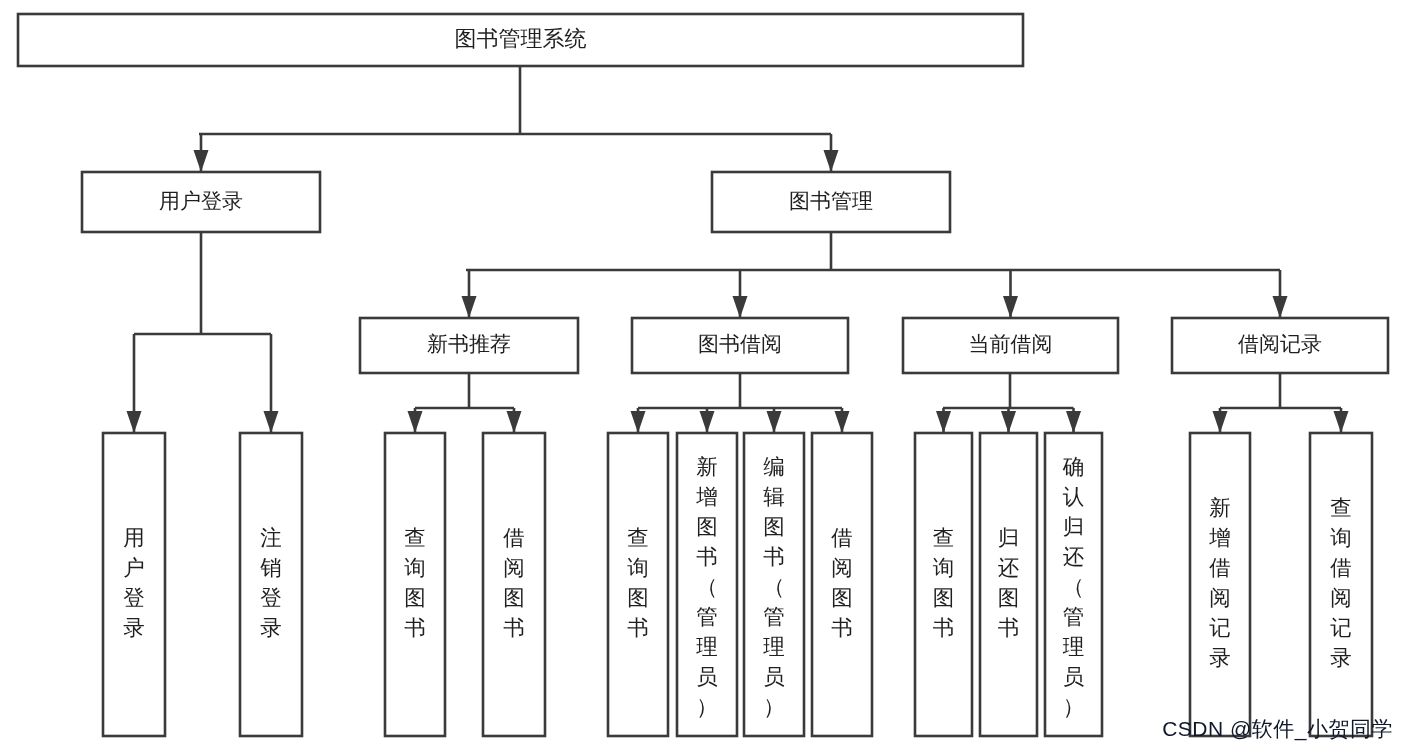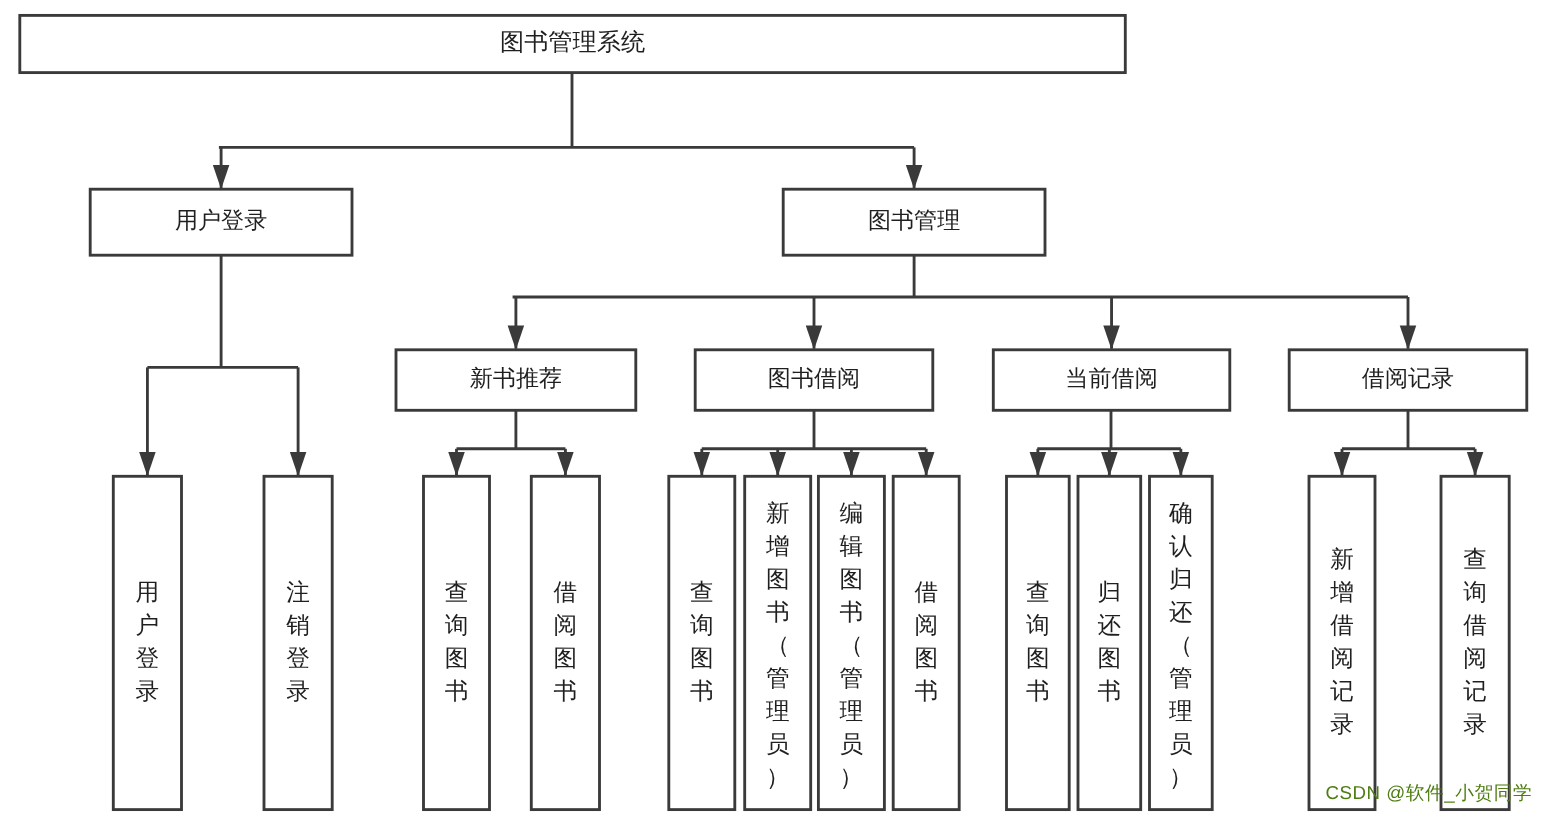--- a/index.html
+++ b/index.html
@@ -58,24 +58,24 @@
   }
   .vlabel {
     fill: #1f1f1f;
     font-family: "Liberation Sans", "DejaVu Sans", sans-serif;
     font-size: 21.5px;
     text-anchor: middle;
   }
   .watermark {
     position: absolute;
     right: 12px;
-    bottom: 15px;
-    font-family: "Liberation Sans", "DejaVu Sans", sans-serif;
-    font-size: 17px;
-    color: #4d7c0f;
+    bottom: 4px;
+    font-family: "Liberation Sans", "DejaVu Sans", sans-serif;
+    font-size: 21px;
+    color: #0f172a;
     letter-spacing: 0.5px;
     white-space: nowrap;
     user-select: none;
   }
 </style>
 </head>
 <body>
 
 <div id="diagram-root">
   <svg class="diagram-canvas" id="diagram-svg" viewBox="0 0 1405 747" xmlns="http://www.w3.org/2000/svg">

